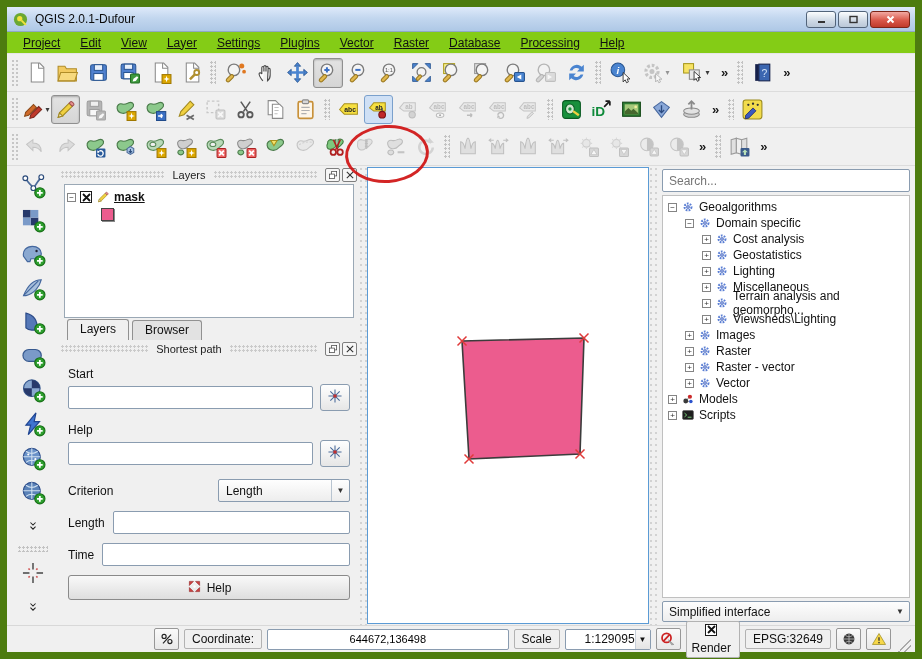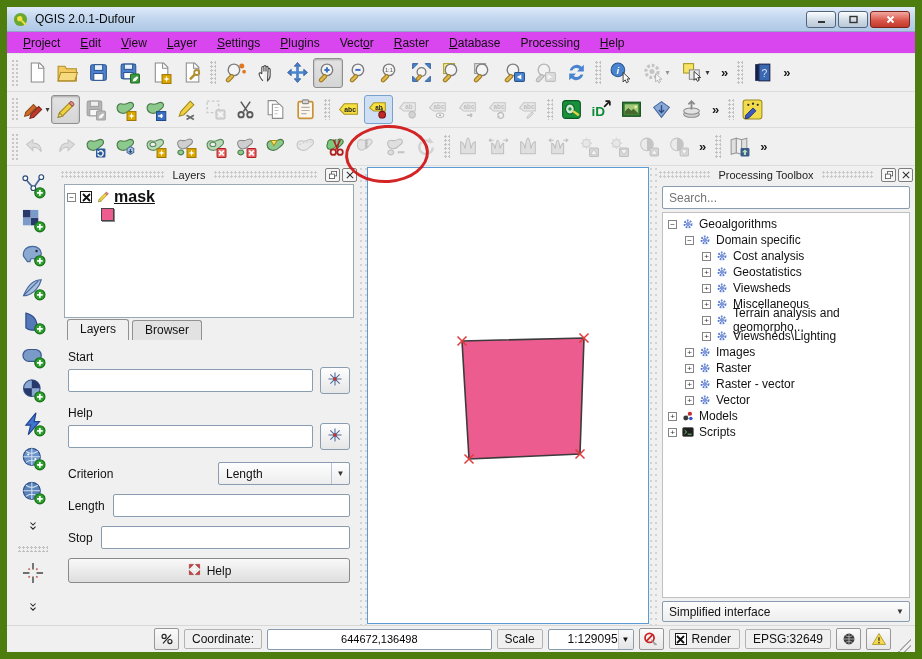--- a/index.html
+++ b/index.html
@@ -13,22 +13,22 @@
             padding:0 5px;gap:6px;border-bottom:1px solid #8fa9c6;flex:0 0 auto;}
   .titlebar .logo svg{width:17px;height:17px;display:block;}
   .title{font-size:12px;color:#0a0a0a;}
   .winbtns{margin-left:auto;display:flex;gap:2px;}
   .wbtn{width:30px;height:17px;border:1px solid #52647a;border-radius:3px;background:linear-gradient(#fbfdfe,#cdd8e4 60%,#bac8d8);
         display:flex;align-items:center;justify-content:center;}
   .wbtn.close{width:40px;background:linear-gradient(#f2a9a2,#d9584a 55%,#c03a2b);border-color:#7c2417;}
   .wbtn svg{width:11px;height:9px;display:block;}
 
   
-  .menubar{height:22px;background:#d946ef;display:flex;align-items:center;padding-left:6px;flex:0 0 auto;
-           border-bottom:1px solid #e6e6e6;}
+  .menubar{height:22px;background:#84cc16;display:flex;align-items:center;padding-left:6px;flex:0 0 auto;
+           border-bottom:1px solid #e6e6e6;text-decoration:underline;}
   .menu-item{padding:2px 10px;white-space:nowrap;}
   .menu-item u{text-decoration:underline;}
 
   
   .toolbar{display:flex;align-items:center;background:#f0f0f0;border-bottom:1px solid #dcdcdc;padding:1px 2px;gap:1px;flex:0 0 auto;}
   #tb1{height:38px;} #tb2{height:36px;} #tb3{height:38px;}
   .grip{width:7px;align-self:stretch;margin:4px 2px;
         background-image:radial-gradient(circle at 2px 2px,#c6c6c6 1.1px,transparent 1.3px);background-size:4px 4px;}
   .tbtn{width:30px;height:30px;display:flex;align-items:center;justify-content:center;border:1px solid transparent;border-radius:3px;}
   #tb2 .tbtn,#tb3 .tbtn{width:29px;height:29px;}
@@ -67,21 +67,21 @@
 
   
   #layers-panel{height:174px;flex:0 0 auto;}
   .layers-box{flex:1;margin:1px 5px 0 5px;background:#fff;border:1px solid #9aa8b5;padding:3px 2px;overflow:hidden;}
   .lt-row{display:flex;align-items:center;gap:4px;height:18px;}
   .expander{width:9px;height:9px;border:1px solid #848484;background:#fff;font-size:8px;line-height:7px;
             display:flex;align-items:center;justify-content:center;color:#333;flex:0 0 auto;}
   .cbx{width:12px;height:12px;border:1px solid #1a1a1a;background:#fff;display:flex;align-items:center;justify-content:center;}
   .cbx svg{width:9px;height:9px;}
   .lt-row .pen svg{width:14px;height:14px;display:block;}
-  .layer-label{font-weight:bold;text-decoration:underline;font-size:16px;}
+  .layer-label{font-weight:bold;text-decoration:underline;font-size:12px;}
   .swatch-row{display:flex;align-items:center;height:16px;padding-left:34px;}
   .swatch{width:13px;height:13px;background:#ec5c8e;border:1px solid #444;box-shadow:1px 1px 0 #888;}
   .tabs{display:flex;align-items:flex-end;height:22px;padding:0 8px;gap:0;flex:0 0 auto;}
   .tab{padding:2px 12px 3px 12px;border:1px solid #919191;border-bottom:none;background:#e2e2e2;
        border-radius:3px 3px 0 0;font-size:12px;margin-right:3px;}
   .tab.active{background:#f0f0f0;padding-bottom:4px;}
 
   
   #sp-panel{flex:1;}
   .sp-form{padding:4px 9px 0 9px;display:flex;flex-direction:column;font-size:12px;}
@@ -127,21 +127,21 @@
   .sb-icon{width:25px;height:22px;border:1px solid #979797;border-radius:2px;background:linear-gradient(#fafafa,#e8e8e8);
            display:flex;align-items:center;justify-content:center;}
   .sb-icon svg{width:16px;height:16px;display:block;}
   .sb-label{border:1px solid #b2b2b2;border-radius:2px;background:#f0f0f0;padding:2px 7px;}
   .sb-input{flex:1;height:21px;border:1px solid #8a9cb0;background:#fff;text-align:center;
             font-family:"Liberation Sans",sans-serif;font-size:11px;border-radius:2px;}
   .sb-combo{width:86px;height:21px;border:1px solid #8a9cb0;border-radius:2px;background:#fff;display:flex;align-items:center;}
   .sb-combo .val{flex:1;text-align:right;}
   .sb-combo .arr{width:15px;align-self:stretch;display:flex;align-items:center;justify-content:center;font-size:8px;
                  border-left:1px solid #c8d0da;background:linear-gradient(#fafafa,#e4e4e4);}
-  .sb-check{display:flex;align-items:center;gap:5px;border:1px solid #b2b2b2;border-radius:2px;padding:2px 8px 2px 5px;background:#f0f0f0;}
+  .sb-check{display:flex;align-items:center;gap:5px;border:1px solid #b2b2b2;border-radius:2px;padding:2px 8px 2px 5px;background:#f0f0f0;flex-direction:column;}
   .grip-corner{width:13px;height:13px;margin-left:2px;align-self:flex-end;
     background-image:linear-gradient(135deg,transparent 50%,#aaa 50%,#aaa 57%,transparent 57%,transparent 72%,#aaa 72%,#aaa 79%,transparent 79%);}
 
   
   .annot{position:absolute;border:3px solid #cf1212;border-radius:50%;transform:rotate(-4deg);
          pointer-events:none;z-index:60;opacity:.92;}
 </style>
 </head>
 <body>
 
@@ -1011,20 +1011,38 @@
             <span class="swatch" style="background: rgb(236, 92, 142);"></span>
           </div>
         </div>
         <div class="tabs" id="dock-tabs">
             <span class="tab active">Layers</span>
             <span class="tab">Browser</span>
           </div>
       </div>
 
       <div class="panel" id="sp-panel">
+        <div class="ptitle">
+          <span class="pdots"></span>
+          <span>Shortest path</span>
+          <span class="pdots"></span>
+          <span class="pbtns">
+            <span class="pbtn">
+                <svg viewBox="0 0 22 22">
+                  <rect x="8" y="3" width="11" height="10" fill="#fff" stroke="#444" stroke-width="1.6"></rect>
+                  <rect x="3" y="9" width="11" height="10" fill="#fff" stroke="#444" stroke-width="1.6"></rect>
+                </svg>
+              </span>
+            <span class="pbtn">
+                <svg viewBox="0 0 22 22">
+                  <path d="M4 4l14 14M18 4L4 18" stroke="#333" stroke-width="2.4"></path>
+                </svg>
+              </span>
+          </span>
+        </div>
         <div class="sp-form">
           <div class="sp-label">Start</div>
           <div class="hrow">
             <input class="tinput" value="" style="">
             <span class="sqbtn">
                 <span><svg viewBox="0 0 22 22">
                     <path d="M11 3v16M3 11h16M5.3 5.3l11.4 11.4M16.7 5.3L5.3 16.7" stroke="#4a6a9a" stroke-width="1.3"></path>
                     <circle cx="11" cy="11" r="2.2" fill="#c03030"></circle>
                   </svg></span>
               </span>
@@ -1044,21 +1062,21 @@
             <span class="combo">
               <span>Length</span>
               <span class="arr">▼</span>
             </span>
           </div>
           <div class="lrow">
             <span class="sp-inline">Length</span>
             <input class="tinput" value="" style="">
           </div>
           <div class="lrow">
-            <span class="sp-inline">Stop</span>
+            <span class="sp-inline">Time</span>
             <input class="tinput" value="" style="">
           </div>
           <div class="btnrow helprow">
             <span class="btn">
               <span><svg viewBox="0 0 22 22">
                     <path d="M3.5 3.5h6l-6 6zM18.5 3.5v6l-6-6zM3.5 18.5v-6l6 6zM18.5 18.5h-6l6-6z" fill="#d04040" stroke="#8a1a1a" stroke-width=".8"></path>
                     <circle cx="11" cy="11" r="1.8" fill="#fff"></circle>
                   </svg></span>
               <span>Help</span>
             </span>
@@ -1076,38 +1094,20 @@
           <path d="M211.5 165.5l9 9M220.5 165.5l-9 9" stroke="#e03a3a" stroke-width="1.5" fill="none"></path>
           <path d="M207.5 281.5l9 9M216.5 281.5l-9 9" stroke="#e03a3a" stroke-width="1.5" fill="none"></path>
           <path d="M96.5 286.5l9 9M105.5 286.5l-9 9" stroke="#e03a3a" stroke-width="1.5" fill="none"></path>
         </svg>
     </div>
 
     <div class="vsplit"></div>
 
     <div class="rightdock">
       <div class="panel" style="flex:1">
-        <div class="ptitle">
-          <span class="pdots"></span>
-          <span>Processing Toolbox</span>
-          <span class="pdots"></span>
-          <span class="pbtns">
-            <span class="pbtn">
-                <svg viewBox="0 0 22 22">
-                  <rect x="8" y="3" width="11" height="10" fill="#fff" stroke="#444" stroke-width="1.6"></rect>
-                  <rect x="3" y="9" width="11" height="10" fill="#fff" stroke="#444" stroke-width="1.6"></rect>
-                </svg>
-              </span>
-            <span class="pbtn">
-                <svg viewBox="0 0 22 22">
-                  <path d="M4 4l14 14M18 4L4 18" stroke="#333" stroke-width="2.4"></path>
-                </svg>
-              </span>
-          </span>
-        </div>
         <input class="searchbox" placeholder="Search..." style="">
         <div class="treebox" id="proc-tree">
             <div class="trow" style="padding-left: 3px;">
               <span class="expander">−</span>
               <span class="ticon16">
                 <svg viewBox="0 0 22 22">
                   <circle cx="11" cy="11" r="5.4" fill="none" stroke="#5b7fd4" stroke-width="3.2" stroke-dasharray="2.7 1.9"></circle>
                   <circle cx="11" cy="11" r="2.5" fill="#8aa0dc" stroke="#4a6ac0"></circle>
                 </svg>
               </span>
@@ -1144,21 +1144,21 @@
               <span>Geostatistics</span>
             </div>
             <div class="trow" style="padding-left: 37px;">
               <span class="expander">+</span>
               <span class="ticon16">
                 <svg viewBox="0 0 22 22">
                   <circle cx="11" cy="11" r="5.4" fill="none" stroke="#5b7fd4" stroke-width="3.2" stroke-dasharray="2.7 1.9"></circle>
                   <circle cx="11" cy="11" r="2.5" fill="#8aa0dc" stroke="#4a6ac0"></circle>
                 </svg>
               </span>
-              <span>Viewsheds</span>
+              <span>Lighting</span>
             </div>
             <div class="trow" style="padding-left: 37px;">
               <span class="expander">+</span>
               <span class="ticon16">
                 <svg viewBox="0 0 22 22">
                   <circle cx="11" cy="11" r="5.4" fill="none" stroke="#5b7fd4" stroke-width="3.2" stroke-dasharray="2.7 1.9"></circle>
                   <circle cx="11" cy="11" r="2.5" fill="#8aa0dc" stroke="#4a6ac0"></circle>
                 </svg>
               </span>
               <span>Miscellaneous</span>

